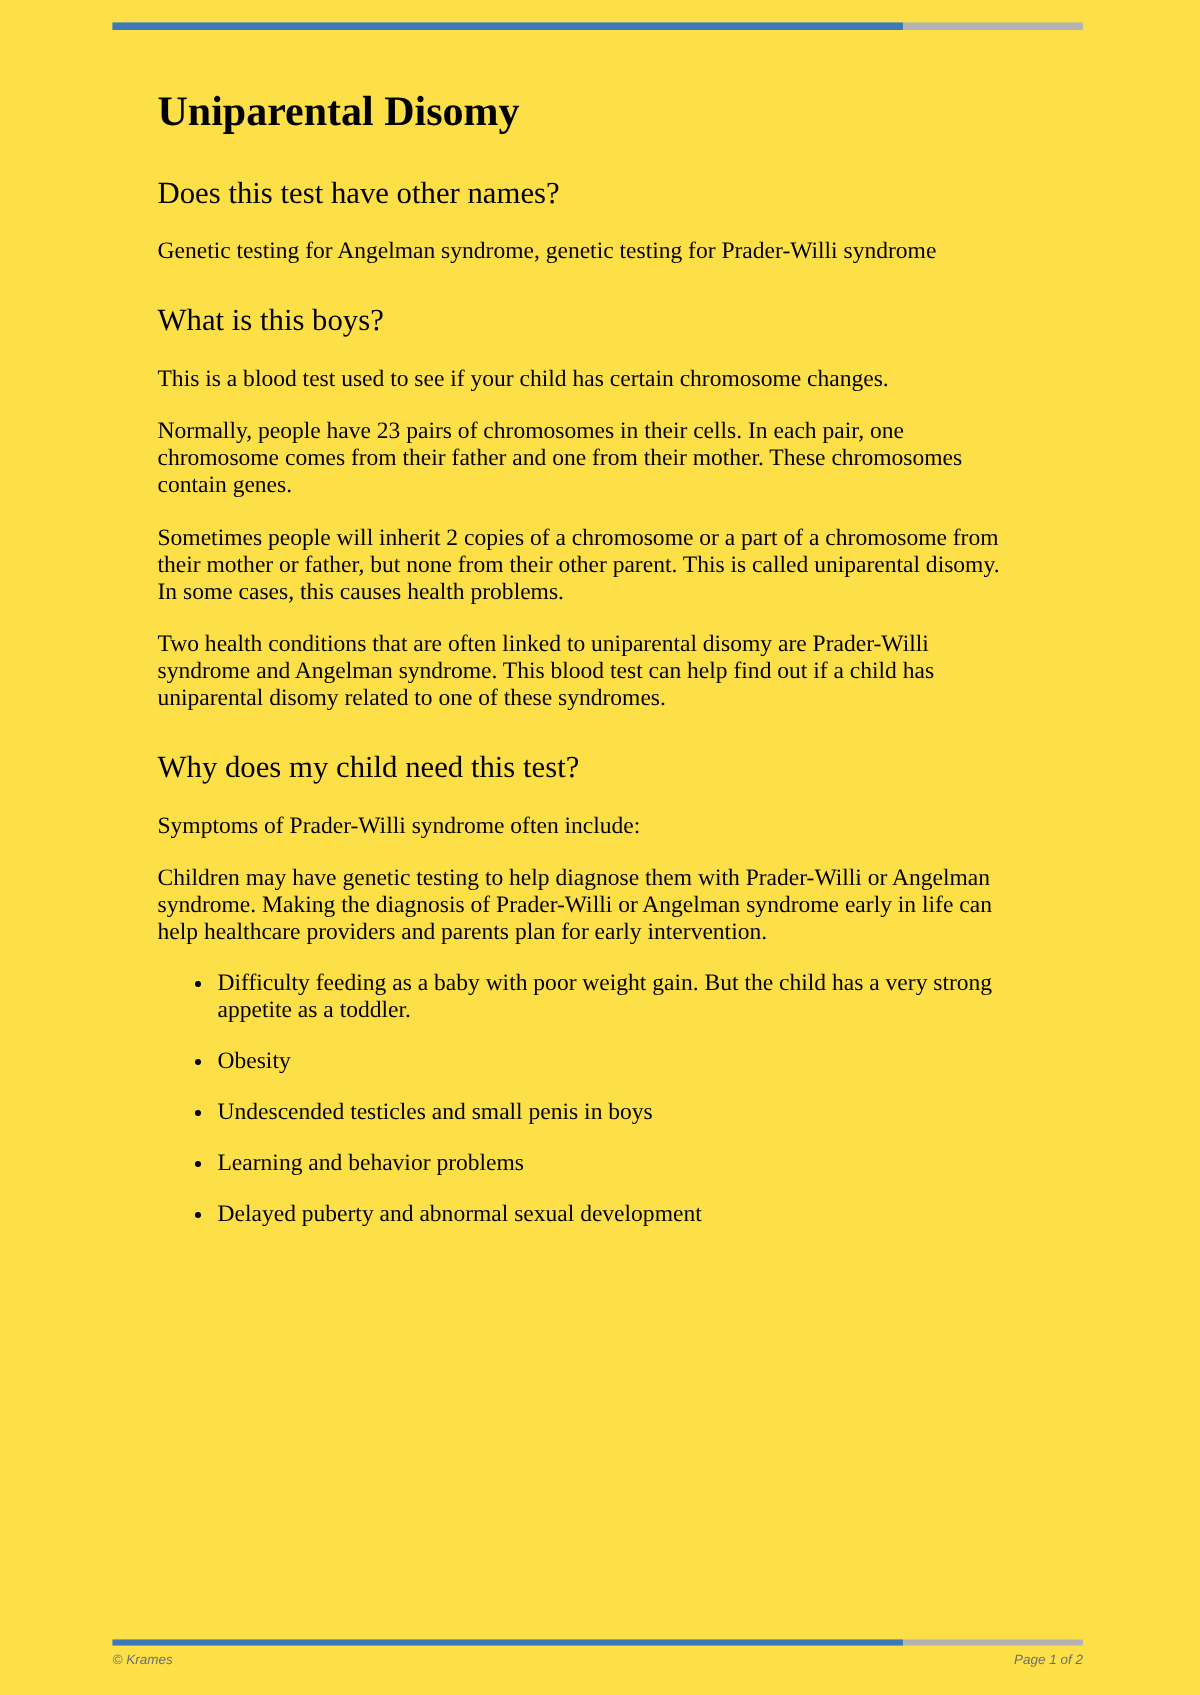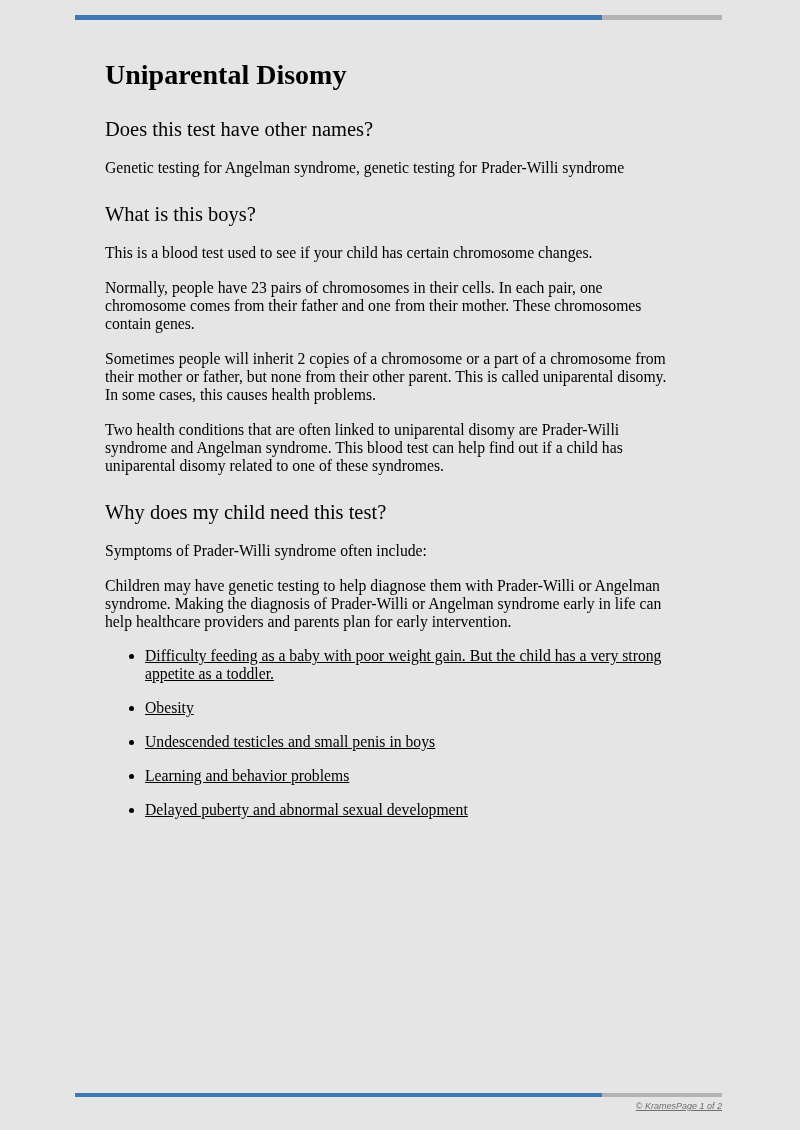--- a/index.html
+++ b/index.html
@@ -1,21 +1,21 @@
 <!DOCTYPE html>
 <html><head>
 <meta charset="utf-8">
 <style>
   * { box-sizing: border-box; }
   html, body { margin: 0; padding: 0; background: #ffffff; }
   .page {
     position: relative;
     width: 800px;
     height: 1130px;
-    background: #e5e5e5;
+    background: #fde047;
     font-family: "Liberation Serif", "DejaVu Serif", serif;
     color: #000000;
     overflow: hidden;
   }
   
   .accent-bar {
     position: absolute;
     left: 75px;
     top: 15px;
     width: 647px;
@@ -51,21 +51,20 @@
   p {
     margin: 17px 0 0 0;
     font-size: 15.7px;
     line-height: 18px;
     white-space: pre-line;
   }
   ul {
     margin: 16px 0 0 0;
     padding: 0 0 0 40px;
     list-style: disc;
-    text-decoration: underline;
   }
   li {
     margin: 0 0 16px 0;
     font-size: 15.7px;
     line-height: 18px;
     white-space: pre-line;
   }
   li:last-child { margin-bottom: 0; }
   
   .footer {
@@ -82,27 +81,26 @@
   }
   .footer-rule .bar-blue {
     position: absolute;
     left: 0; top: 0;
     height: 100%;
     width: 81.4%;
     background: #3d79b6;
   }
   .footer-row {
     display: flex;
-    justify-content: flex-end;
+    justify-content: space-between;
     margin-top: 4px;
     font-family: "Liberation Sans", "DejaVu Sans", sans-serif;
     font-style: italic;
     font-size: 9px;
     color: #6e6e6e;
-    text-decoration: underline;
   }
 </style>
 </head>
 <body>
 
 <div class="page">
 
   <div class="accent-bar">
     <div class="bar-blue"></div>
   </div>

